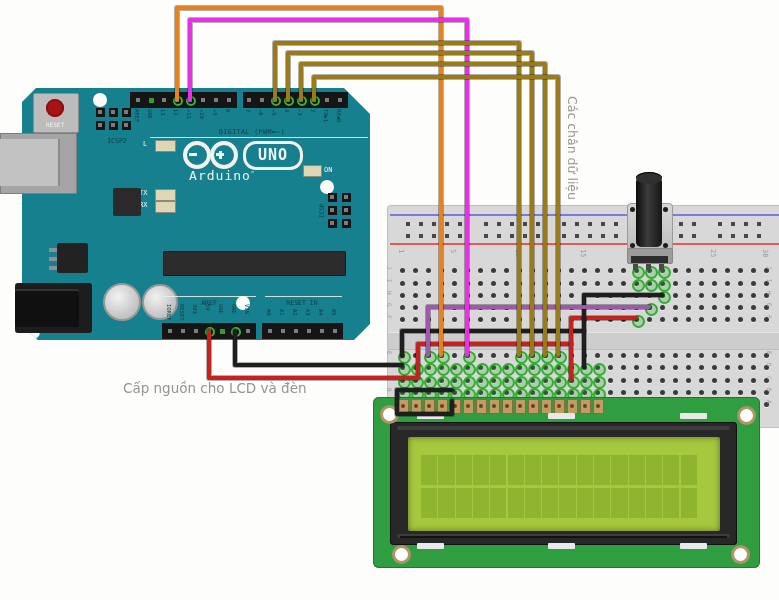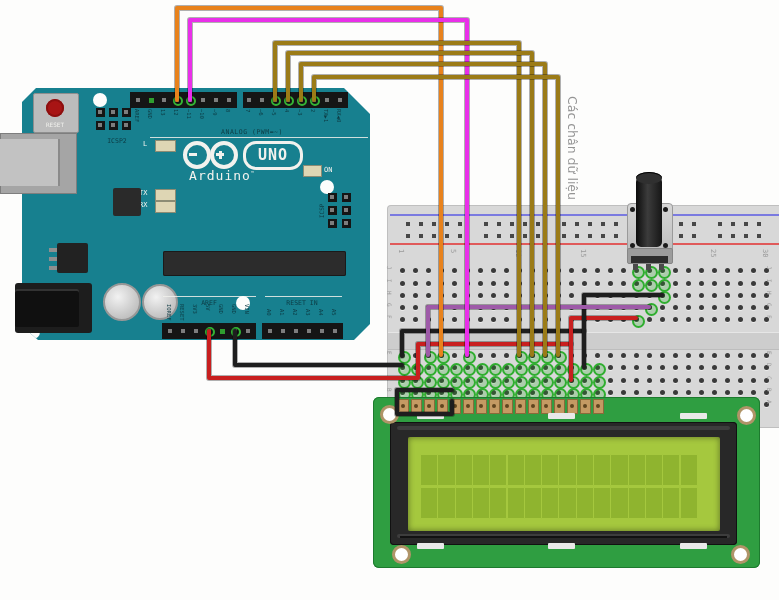--- a/index.html
+++ b/index.html
@@ -90,21 +90,21 @@
 
     <div class="abs" style="left:35px;top:155px;width:31px;height:30px;background:#222;border-radius:2px;"></div>
     <div class="abs" style="left:27px;top:160px;width:8px;height:4px;background:#8f8f8f;"></div>
     <div class="abs" style="left:27px;top:169px;width:8px;height:4px;background:#8f8f8f;"></div>
     <div class="abs" style="left:27px;top:178px;width:8px;height:4px;background:#8f8f8f;"></div>
 
     <div class="abs" style="left:81px;top:195px;width:34px;height:34px;border-radius:50%;background:radial-gradient(circle at 38% 35%,#f2f2f2,#c9c9c9 60%,#b0b0b0);border:2px solid #979797;"></div>
     <div class="abs" style="left:120px;top:196px;width:32px;height:32px;border-radius:50%;background:radial-gradient(circle at 38% 35%,#f2f2f2,#c9c9c9 60%,#b0b0b0);border:2px solid #979797;"></div>
 
     <div class="abs" style="left:128px;top:49px;width:218px;height:1px;background:rgba(240,240,235,.85);"></div>
-    <div class="abs silk" style="left:140px;top:40px;width:180px;font-size:6.5px;text-align:center;letter-spacing:.5px;">ANALOG (PWM=~)</div>
+    <div class="abs silk" style="left:140px;top:40px;width:180px;font-size:6.5px;text-align:center;letter-spacing:.5px;">DIGITAL (PWM=~)</div>
     <div class="abs" style="left:141px;top:208px;width:93px;height:1px;background:rgba(240,240,235,.85);"></div>
     <div class="abs" style="left:243px;top:208px;width:77px;height:1px;background:rgba(240,240,235,.85);"></div>
     <div class="abs silk" style="left:147px;top:211px;width:80px;font-size:6.5px;text-align:center;">AREF</div>
     <div class="abs silk" style="left:240px;top:211px;width:80px;font-size:6.5px;text-align:center;">RESET IN</div>
 
     <div class="abs silk" style="left:296px;top:130px;font-size:6px;transform:rotate(-90deg);transform-origin:0 0;">ICSP</div>
     <div class="abs silk" style="left:301px;top:96px;font-size:5px;">1</div>
 
     <div class="abs mhole" style="left:71px;top:5px;width:14px;height:14px;"></div>
     <div class="abs mhole" style="left:298px;top:92px;width:14px;height:14px;"></div>
@@ -418,20 +418,21 @@
       <polyline points="275,100 275,43 519,43 519,355" fill="none" stroke="rgba(0,0,0,0.30)" stroke-width="6" stroke-linecap="round" stroke-linejoin="round"></polyline>
       <polyline points="275,100 275,43 519,43 519,355" fill="none" stroke="#9b7b17" stroke-width="4" stroke-linecap="round" stroke-linejoin="round"></polyline>
       <polyline points="288,100 288,53 532,53 532,355" fill="none" stroke="rgba(0,0,0,0.30)" stroke-width="6" stroke-linecap="round" stroke-linejoin="round"></polyline>
       <polyline points="288,100 288,53 532,53 532,355" fill="none" stroke="#9b7b17" stroke-width="4" stroke-linecap="round" stroke-linejoin="round"></polyline>
       <polyline points="301,100 301,64 545,64 545,355" fill="none" stroke="rgba(0,0,0,0.30)" stroke-width="6" stroke-linecap="round" stroke-linejoin="round"></polyline>
       <polyline points="301,100 301,64 545,64 545,355" fill="none" stroke="#9b7b17" stroke-width="4" stroke-linecap="round" stroke-linejoin="round"></polyline>
       <polyline points="314,100 314,77 558,77 558,355" fill="none" stroke="rgba(0,0,0,0.30)" stroke-width="6" stroke-linecap="round" stroke-linejoin="round"></polyline>
       <polyline points="314,100 314,77 558,77 558,355" fill="none" stroke="#9b7b17" stroke-width="4" stroke-linecap="round" stroke-linejoin="round"></polyline>
     </svg>
 
+  <div class="abs caption" id="caption-power" style="left:123px;top:380px;">Cấp nguồn cho LCD và đèn</div>
   <div class="abs caption" id="caption-data" style="left:580px;top:96px;">Các chân dữ liệu</div>
 <div class="abs railhole" style="left: 406px; top: 222px; z-index: 2;"></div>
     <div class="abs railhole" style="left: 419px; top: 222px; z-index: 2;"></div>
     <div class="abs railhole" style="left: 432px; top: 222px; z-index: 2;"></div>
     <div class="abs railhole" style="left: 445px; top: 222px; z-index: 2;"></div>
     <div class="abs railhole" style="left: 458px; top: 222px; z-index: 2;"></div>
     <div class="abs railhole" style="left: 484px; top: 222px; z-index: 2;"></div>
     <div class="abs railhole" style="left: 497px; top: 222px; z-index: 2;"></div>
     <div class="abs railhole" style="left: 510px; top: 222px; z-index: 2;"></div>
     <div class="abs railhole" style="left: 523px; top: 222px; z-index: 2;"></div>

